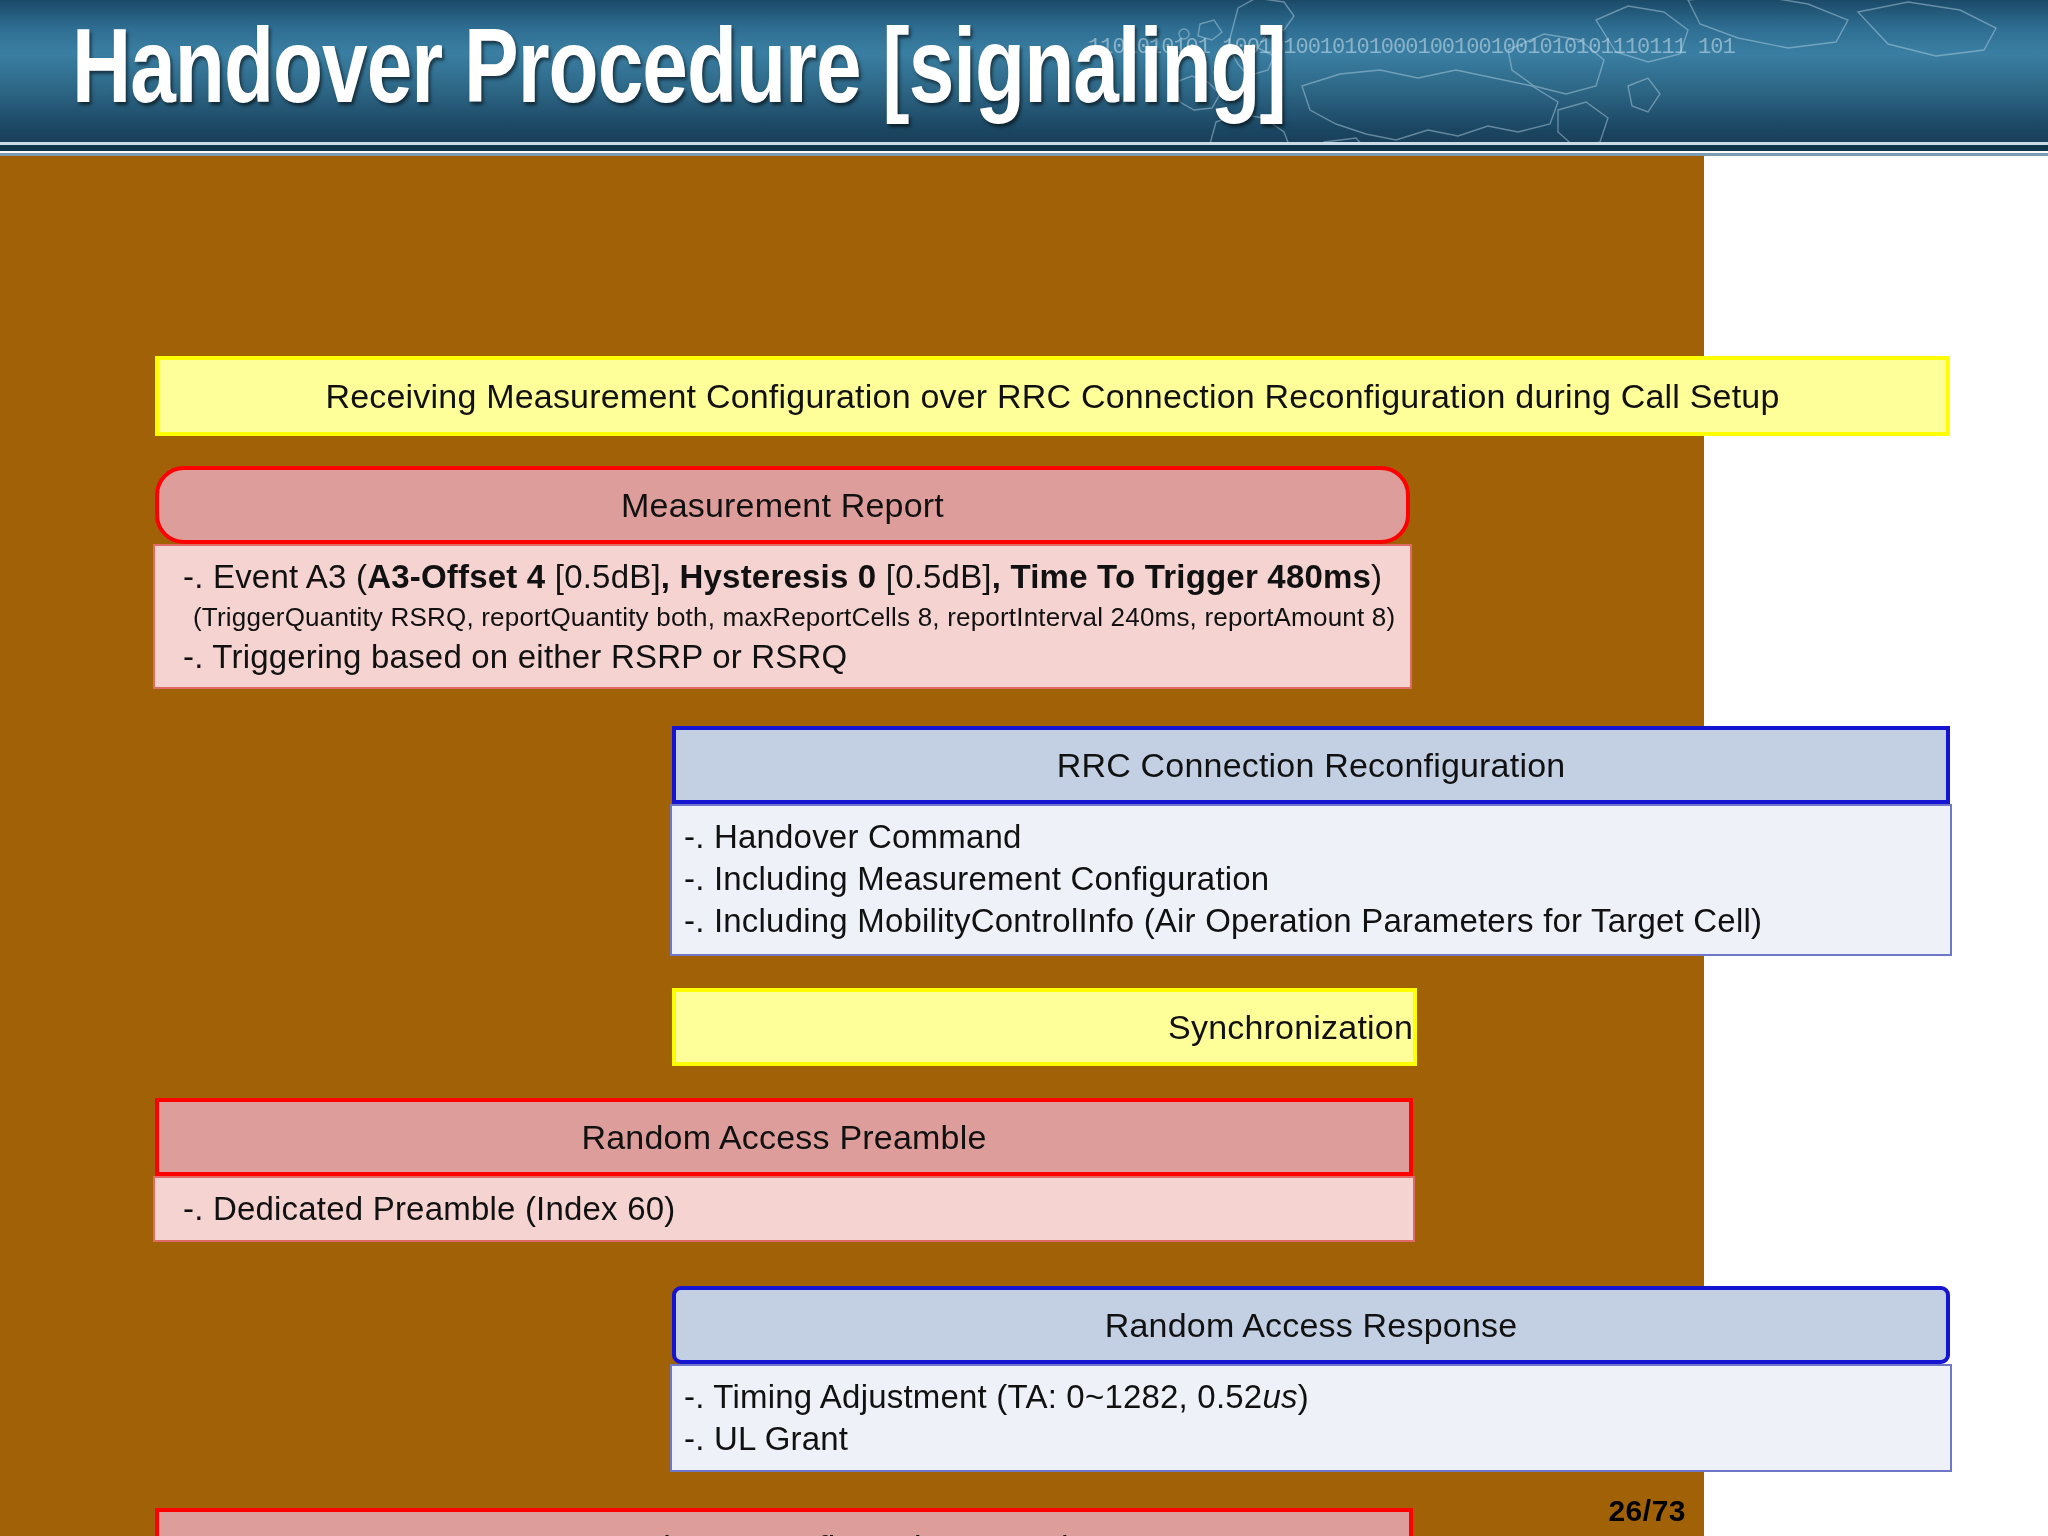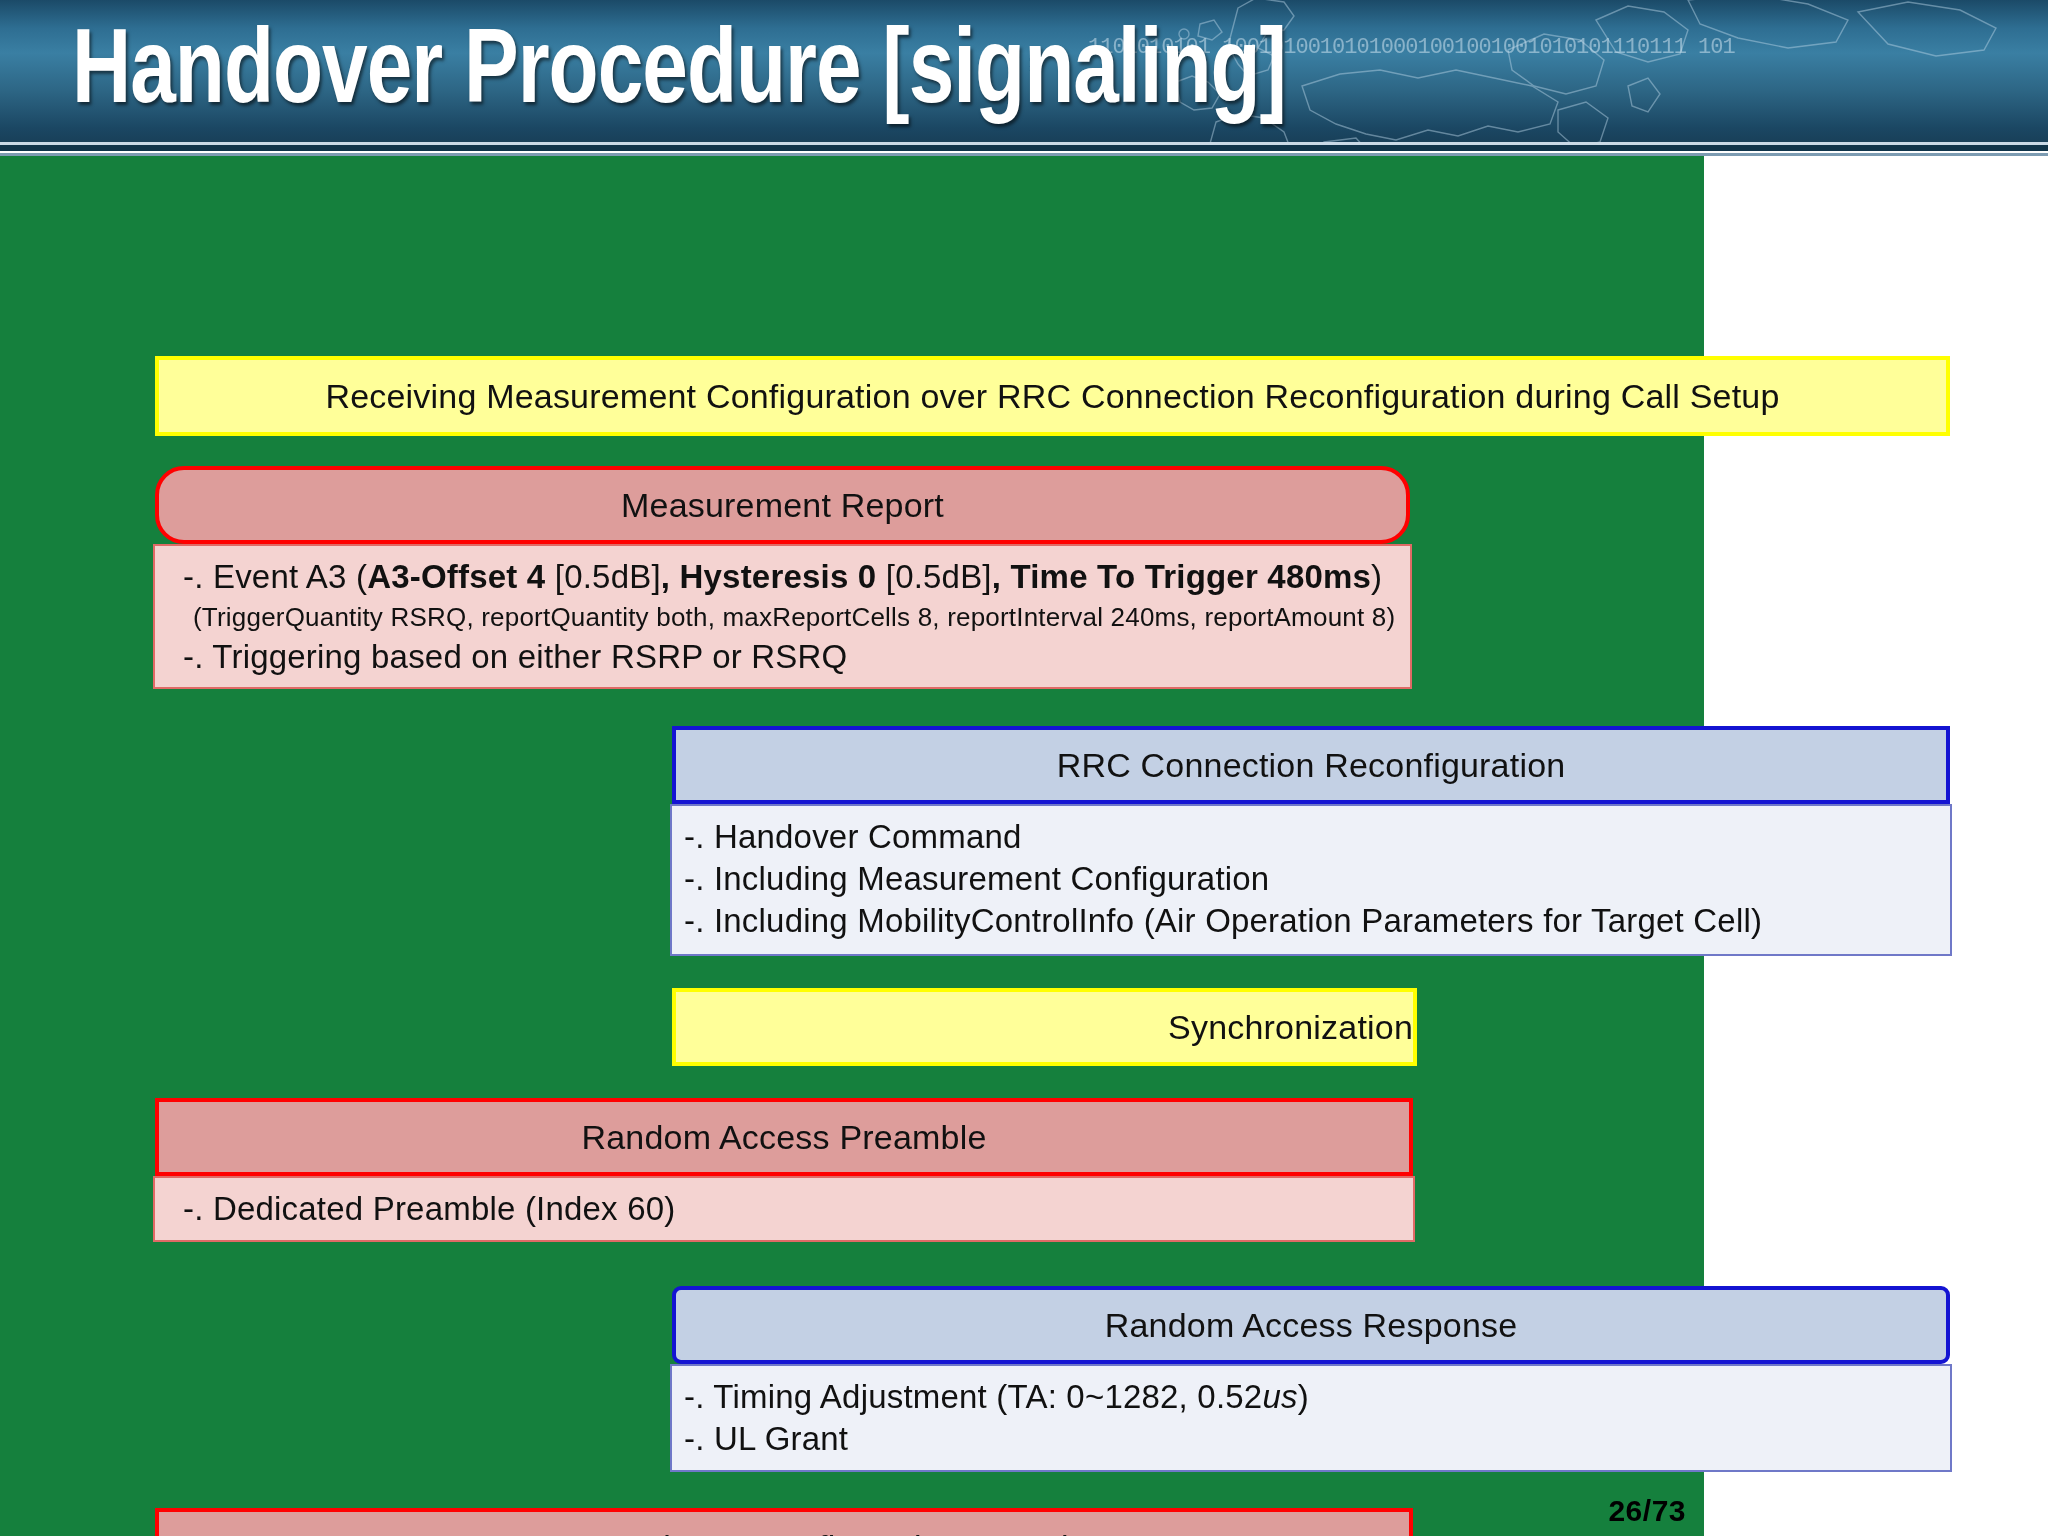--- a/index.html
+++ b/index.html
@@ -75,21 +75,21 @@
   .rule-a { height: 3px; background: #c9d9e6; }
   .rule-b { height: 6px; background: #10344a; }
   .rule-c { height: 2px; background: #ffffff; }
   .rule-d { height: 3px; background: #7d9cb2; }
 
   
   #slide {
     position: relative;
     width: 1704px;
     height: 1380px;
-    background: #15803d;
+    background: #a16207;
   }
 
   .msgbox {
     position: absolute;
     display: flex;
     align-items: center;
     justify-content: center;
     font-family: "Liberation Sans Narrow", "Liberation Sans", sans-serif;
     font-size: 34px;
     color: #111111;

